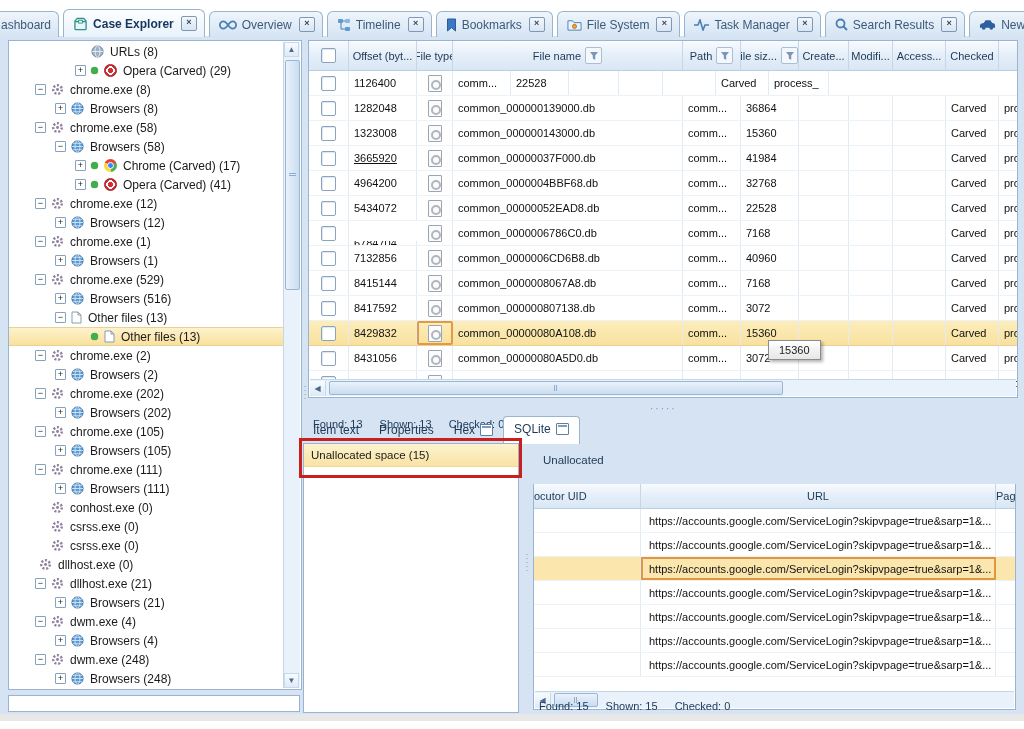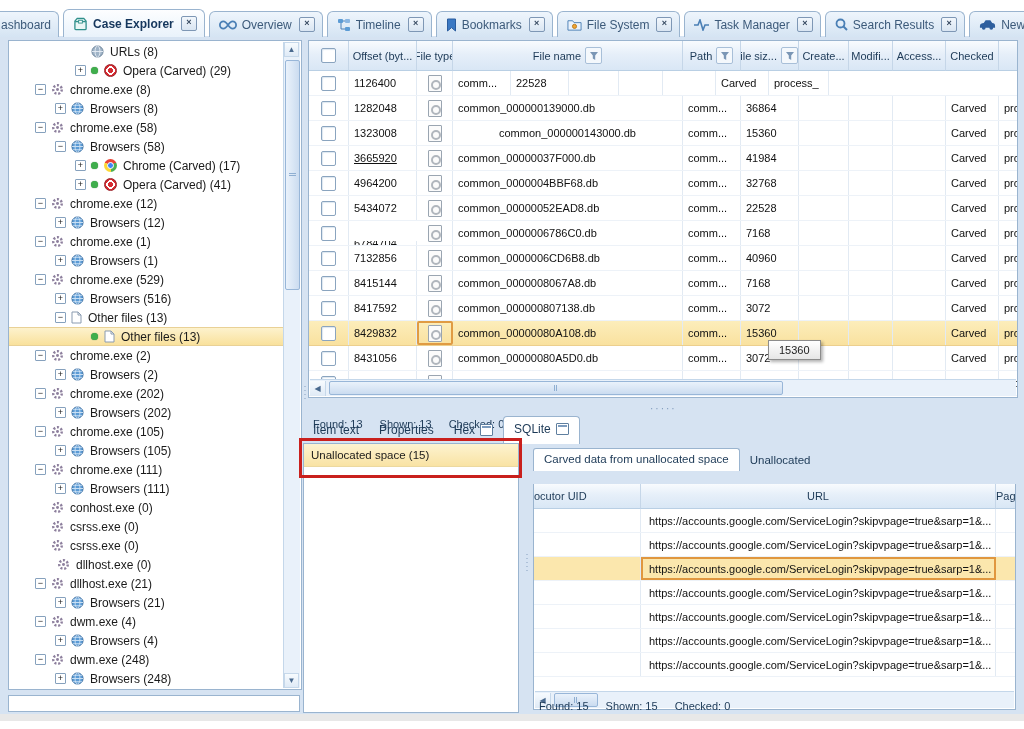--- a/index.html
+++ b/index.html
@@ -517,21 +517,21 @@
       <div class="trow" style="padding-left: 26px;">
         <span class="exp-slot"></span>
         <span class="ticn">
           <svg width="13" height="13" viewBox="0 0 14 14">
             <circle cx="7" cy="7" r="4.6" fill="none" stroke="#8d7f9d" stroke-dasharray="2.2 1.9" stroke-width="2.6"></circle>
             <circle cx="7" cy="7" r="1.6" fill="#8d7f9d"></circle>
           </svg>
         </span>
         <span>csrss.exe (0)</span>
       </div>
-      <div class="trow" style="padding-left: 32px;">
+      <div class="trow" style="padding-left: 14px;">
         <span class="exp-slot"></span>
         <span class="ticn">
           <svg width="13" height="13" viewBox="0 0 14 14">
             <circle cx="7" cy="7" r="4.6" fill="none" stroke="#8d7f9d" stroke-dasharray="2.2 1.9" stroke-width="2.6"></circle>
             <circle cx="7" cy="7" r="1.6" fill="#8d7f9d"></circle>
           </svg>
         </span>
         <span>dllhost.exe (0)</span>
       </div>
       <div class="trow" style="padding-left: 26px;">
@@ -740,21 +740,21 @@
       <div class="mrow">
         <div class="cell center" style="width: 40px;">
           <span class="cb"></span>
         </div>
         <div class="cell" style="width: 68px;">
           <span>1323008</span>
         </div>
         <div class="cell center" style="width: 36px;">
           <span class="ic-file"></span>
         </div>
-        <div class="cell" style="width: 230px; justify-content: center;">
+        <div class="cell" style="width: 230px;">
           <span>common_000000143000.db</span>
         </div>
         <div class="cell" style="width: 58px;">
           <span>comm...</span>
         </div>
         <div class="cell" style="width: 58px;">
           <span>15360</span>
         </div>
         <div class="cell" style="width: 50px;">
           <span></span>
@@ -1157,21 +1157,20 @@
   </div>
 
 <div id="sql-list">
     <div class="sql-item">
       <span>Unallocated space (15)</span>
     </div>
   </div>
 <div id="red-box"></div>
 
 <div id="subtabs">
-    <div class="stab active"><span>Carved data from unallocated space</span></div>
     <div class="stab"><span>Unallocated</span></div>
   </div>
 
 <div id="sql-table">
   <div id="st-head">
       <div class="hcell" style="width: 107px; justify-content: flex-start;">
         <span>ocutor UID</span>
       </div>
       <div class="hcell" style="width: 355px; justify-content: center;">
         <span>URL</span>

